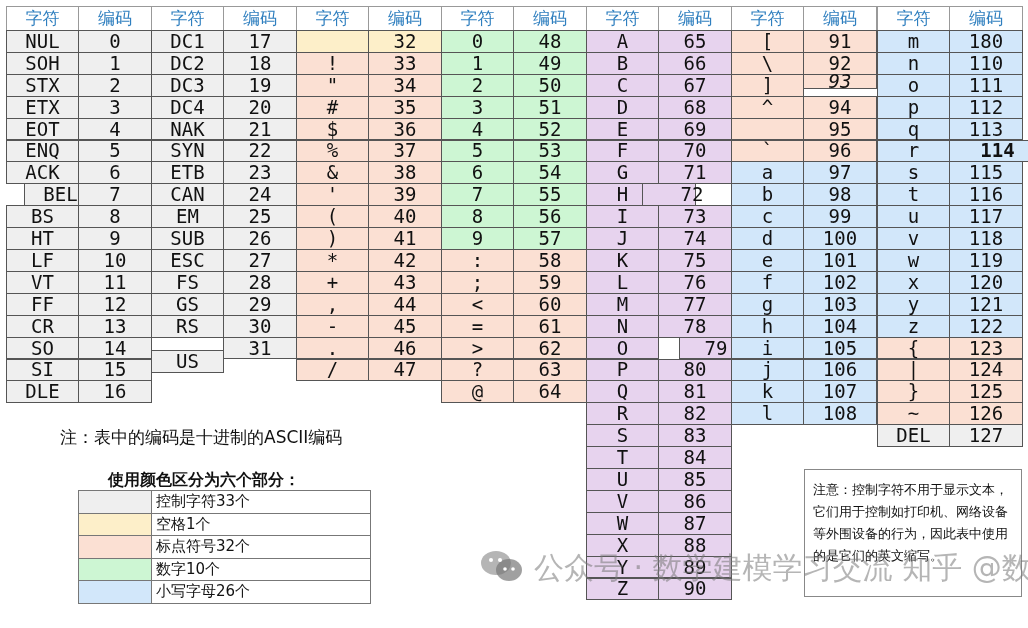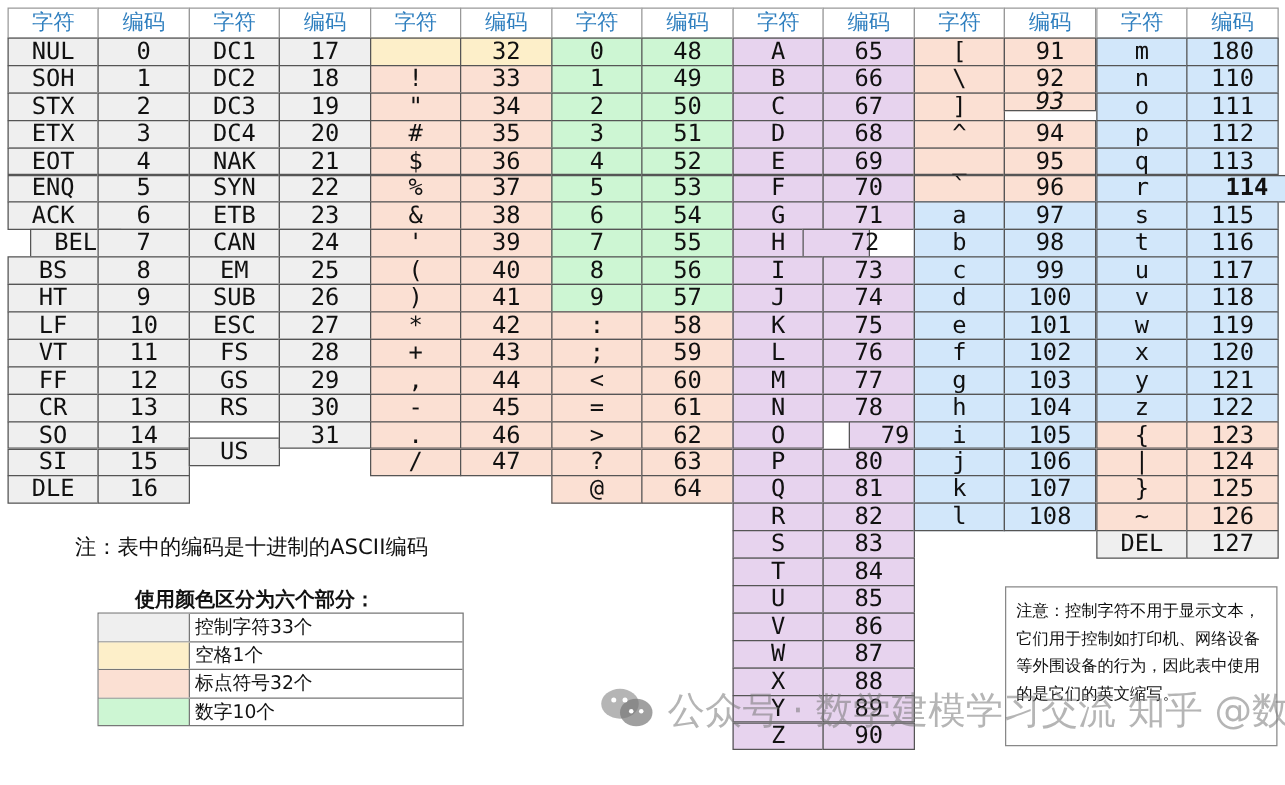--- a/index.html
+++ b/index.html
@@ -312,20 +312,24 @@
       <div class="legend-label">空格1个</div>
     </div>
   <div class="legend-row">
       <div class="swatch" style="background:#fbe0d3"></div>
       <div class="legend-label">标点符号32个</div>
     </div>
   <div class="legend-row">
       <div class="swatch" style="background:#cdf6d3"></div>
       <div class="legend-label">数字10个</div>
     </div>
+  <div class="legend-row">
+      <div class="swatch" style="background:#d2e7fa"></div>
+      <div class="legend-label">小写字母26个</div>
+    </div>
 </div>
 
 <div class="note2">注意：控制字符不用于显示文本，它们用于控制如打印机、网络设备等外围设备的行为，因此表中使用的是它们的英文缩写。</div>
 
 <div class="watermark">
   <span class="wm-icon">
     <svg width="44" height="34" viewBox="0 0 44 34">
         <ellipse cx="16" cy="14" rx="15" ry="12" fill="rgba(120,120,120,0.55)"></ellipse>
         <ellipse cx="29" cy="21" rx="13" ry="11" fill="rgba(120,120,120,0.7)"></ellipse>
         <circle cx="11" cy="11" r="2" fill="#fff"></circle>

